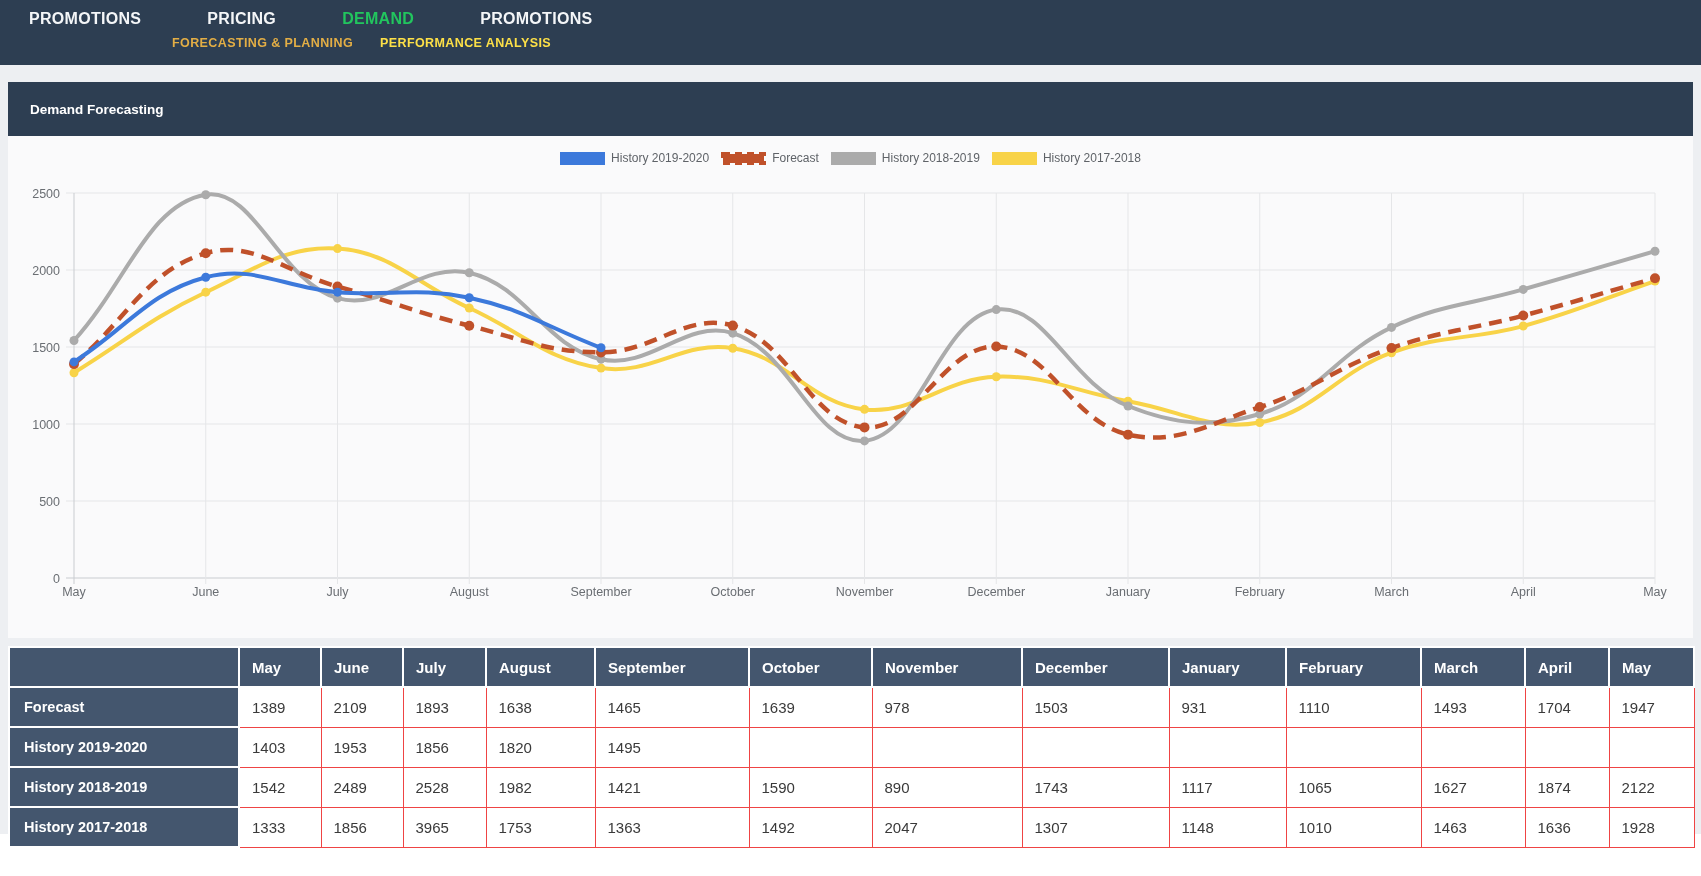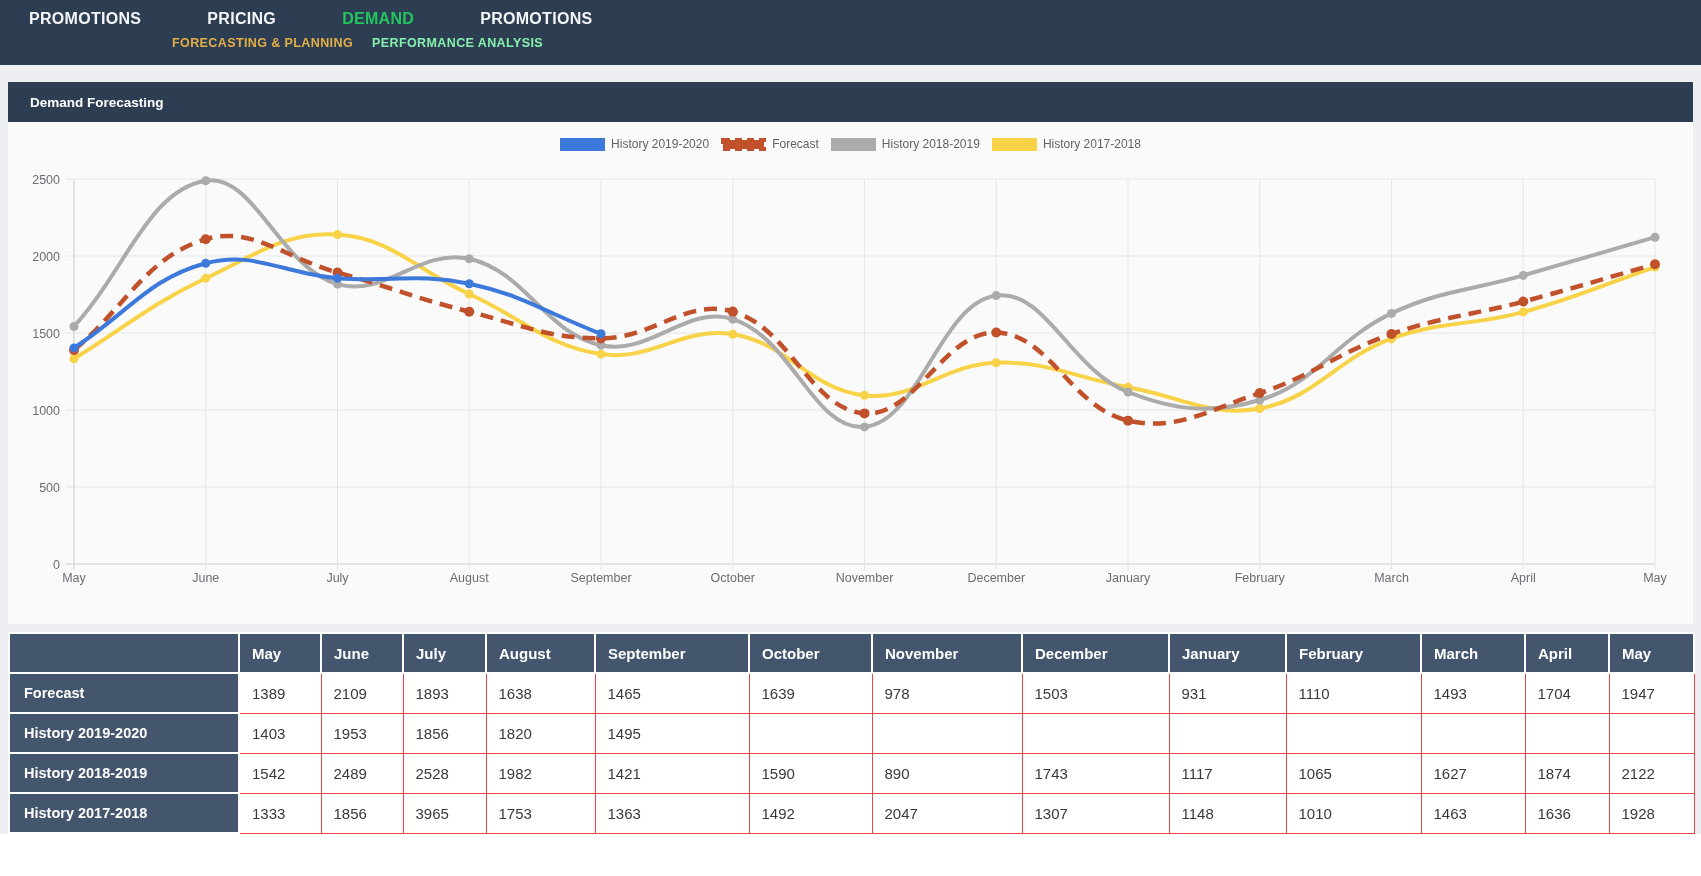--- a/index.html
+++ b/index.html
@@ -18,40 +18,40 @@
   .nav-main {
     display:flex; gap:66px;
     padding:10px 0 0 29px;
   }
   .nav-item {
     color:#f4f6f8; font-size:16px; font-weight:600;
     letter-spacing:0.3px; cursor:pointer; white-space:nowrap;
   }
   .nav-item.active { color:#22c55e; }
   .nav-sub {
-    display:flex; gap:19px;
+    display:flex; gap:27px;
     padding:8px 0 0 172px;
   }
   .subnav-item {
-    color:#86efac; font-size:12.5px; font-weight:700;
+    color:#fde047; font-size:12.5px; font-weight:700;
     letter-spacing:0.4px; cursor:pointer; white-space:nowrap;
   }
   .subnav-item.active { color:#e3ae45; }
 
   
   .band {
     background:#edeff2;
     padding:17px 8px 0 8px;
     height:769px;
   }
 
   
   .panel { width:1685px; }
   .panel-header {
-    height:40px; background:#2d3e52;
+    height:54px; background:#2d3e52;
     display:flex; align-items:center;
     padding-left:22px;
   }
   .panel-title {
     color:#ffffff; font-size:13.5px; font-weight:700;
   }
   .panel-body {
     position:relative;
     height:502px;
     background:#fafafb;

